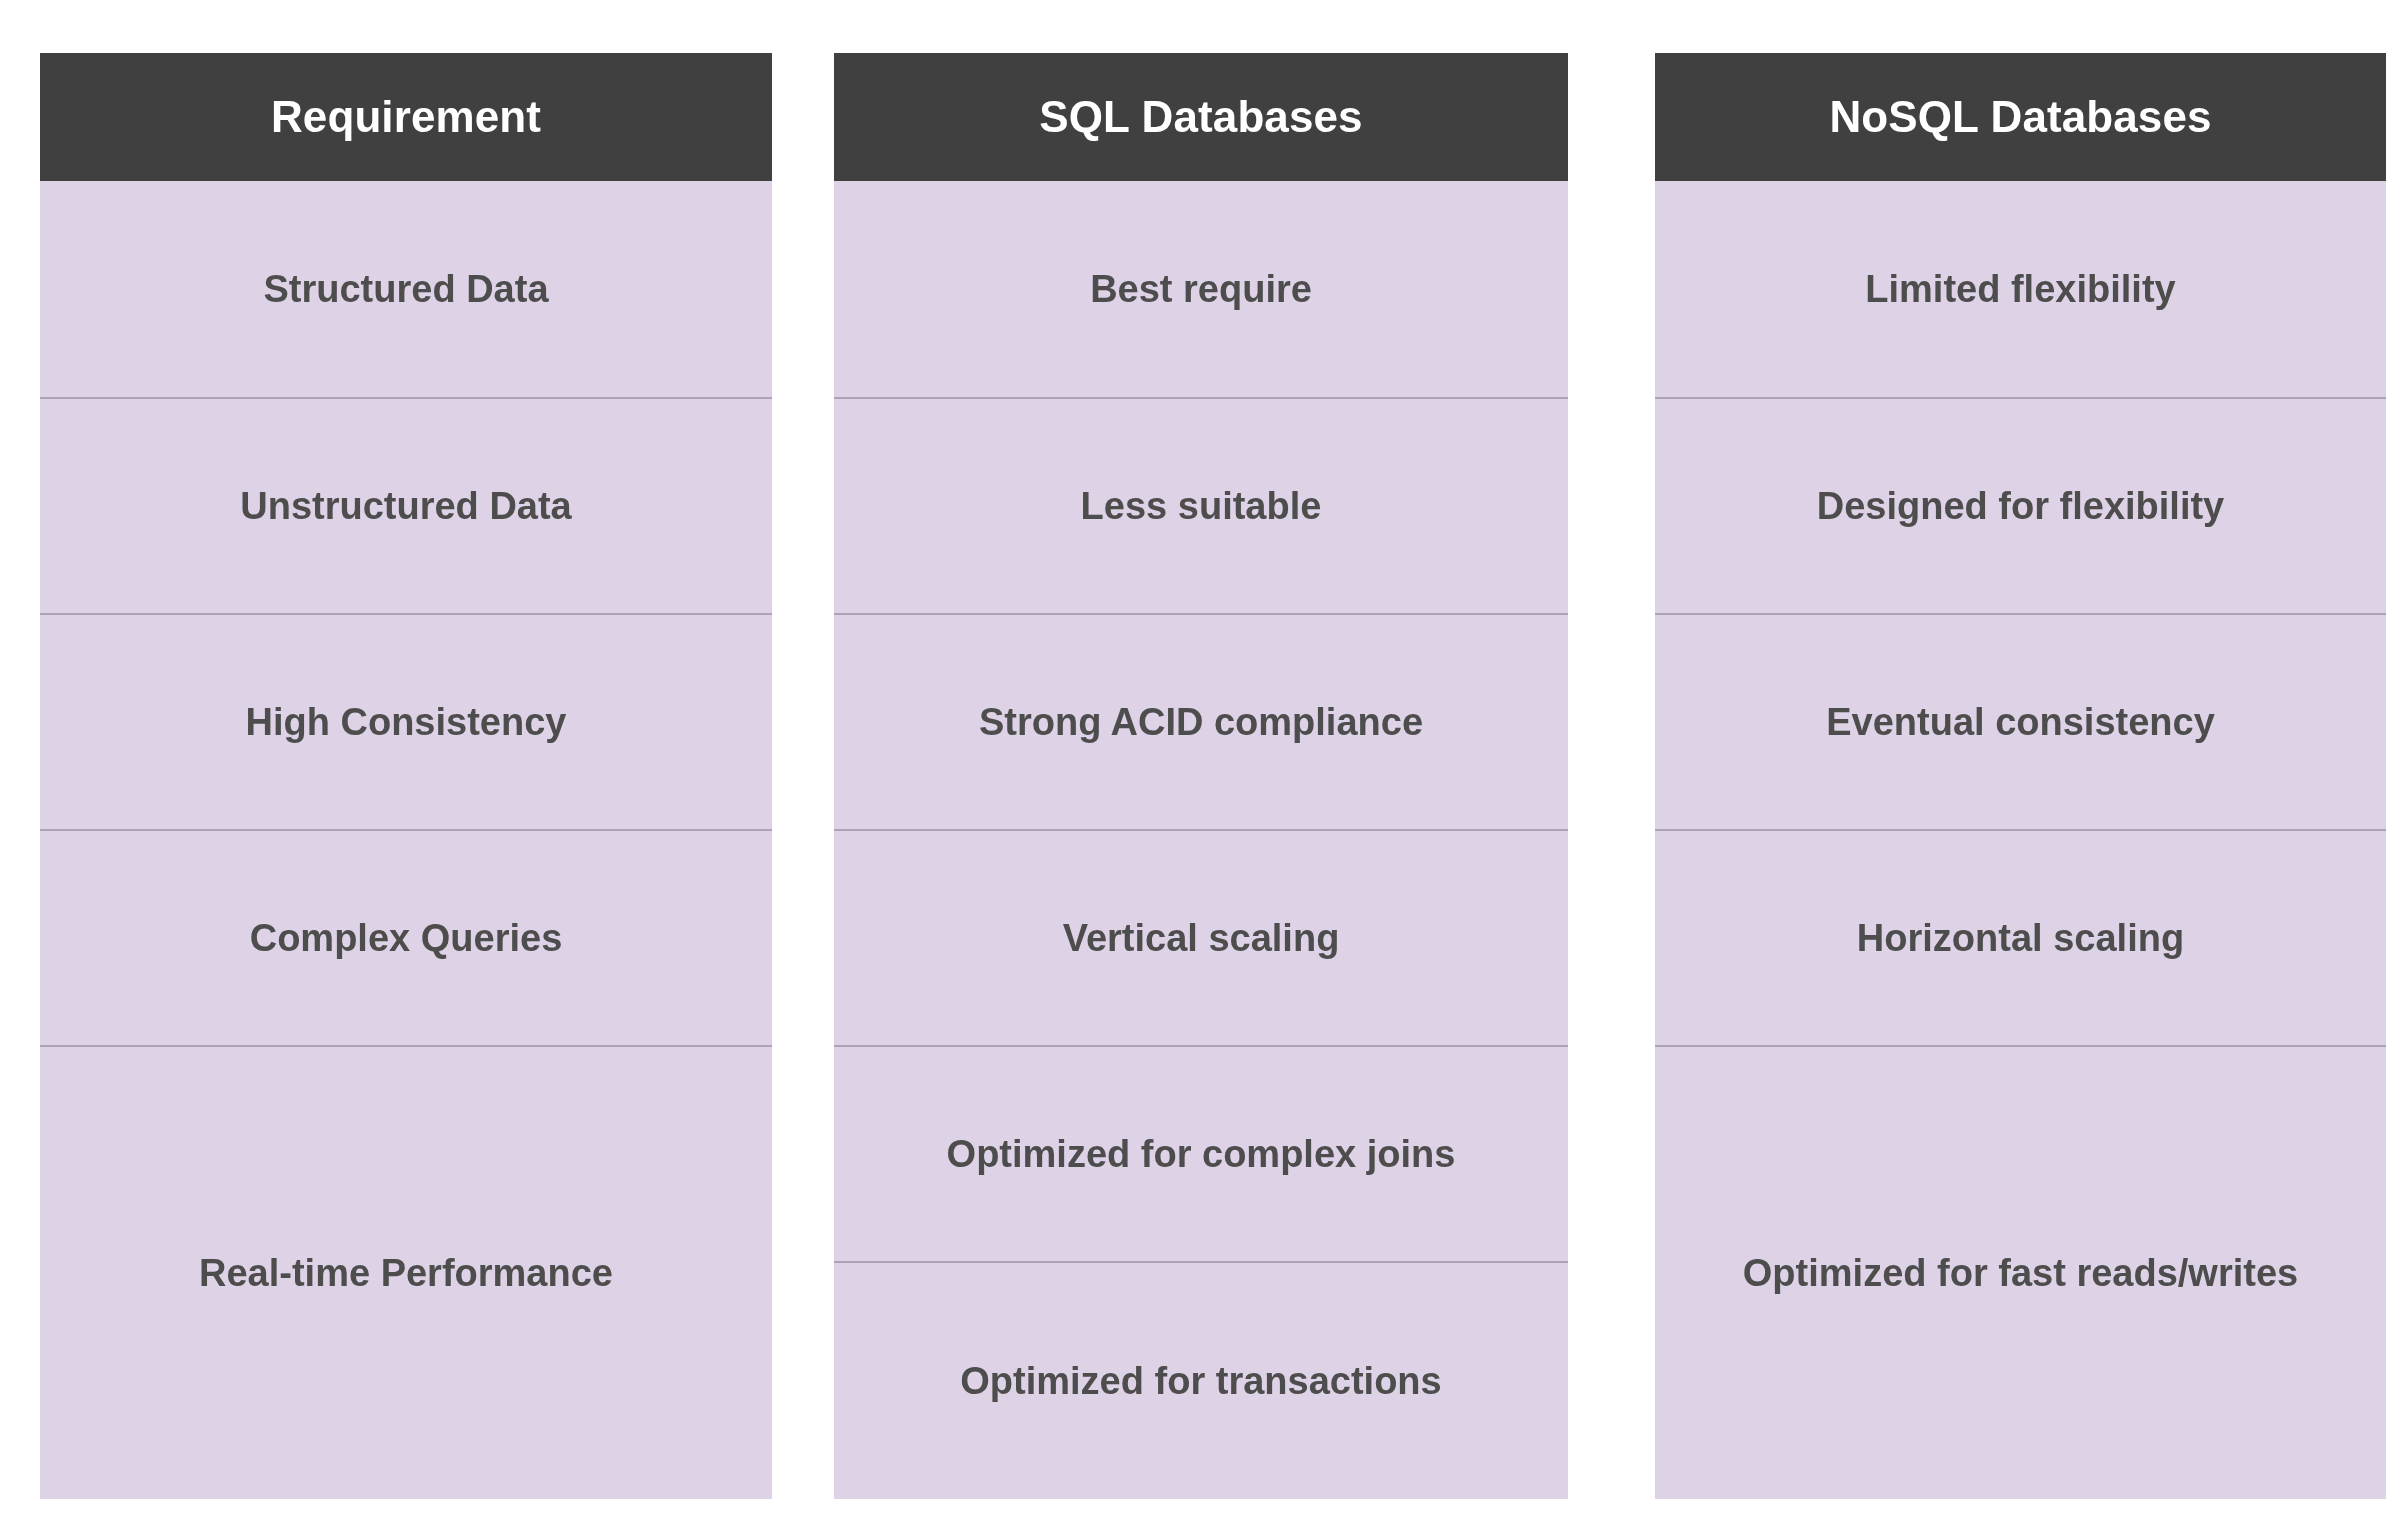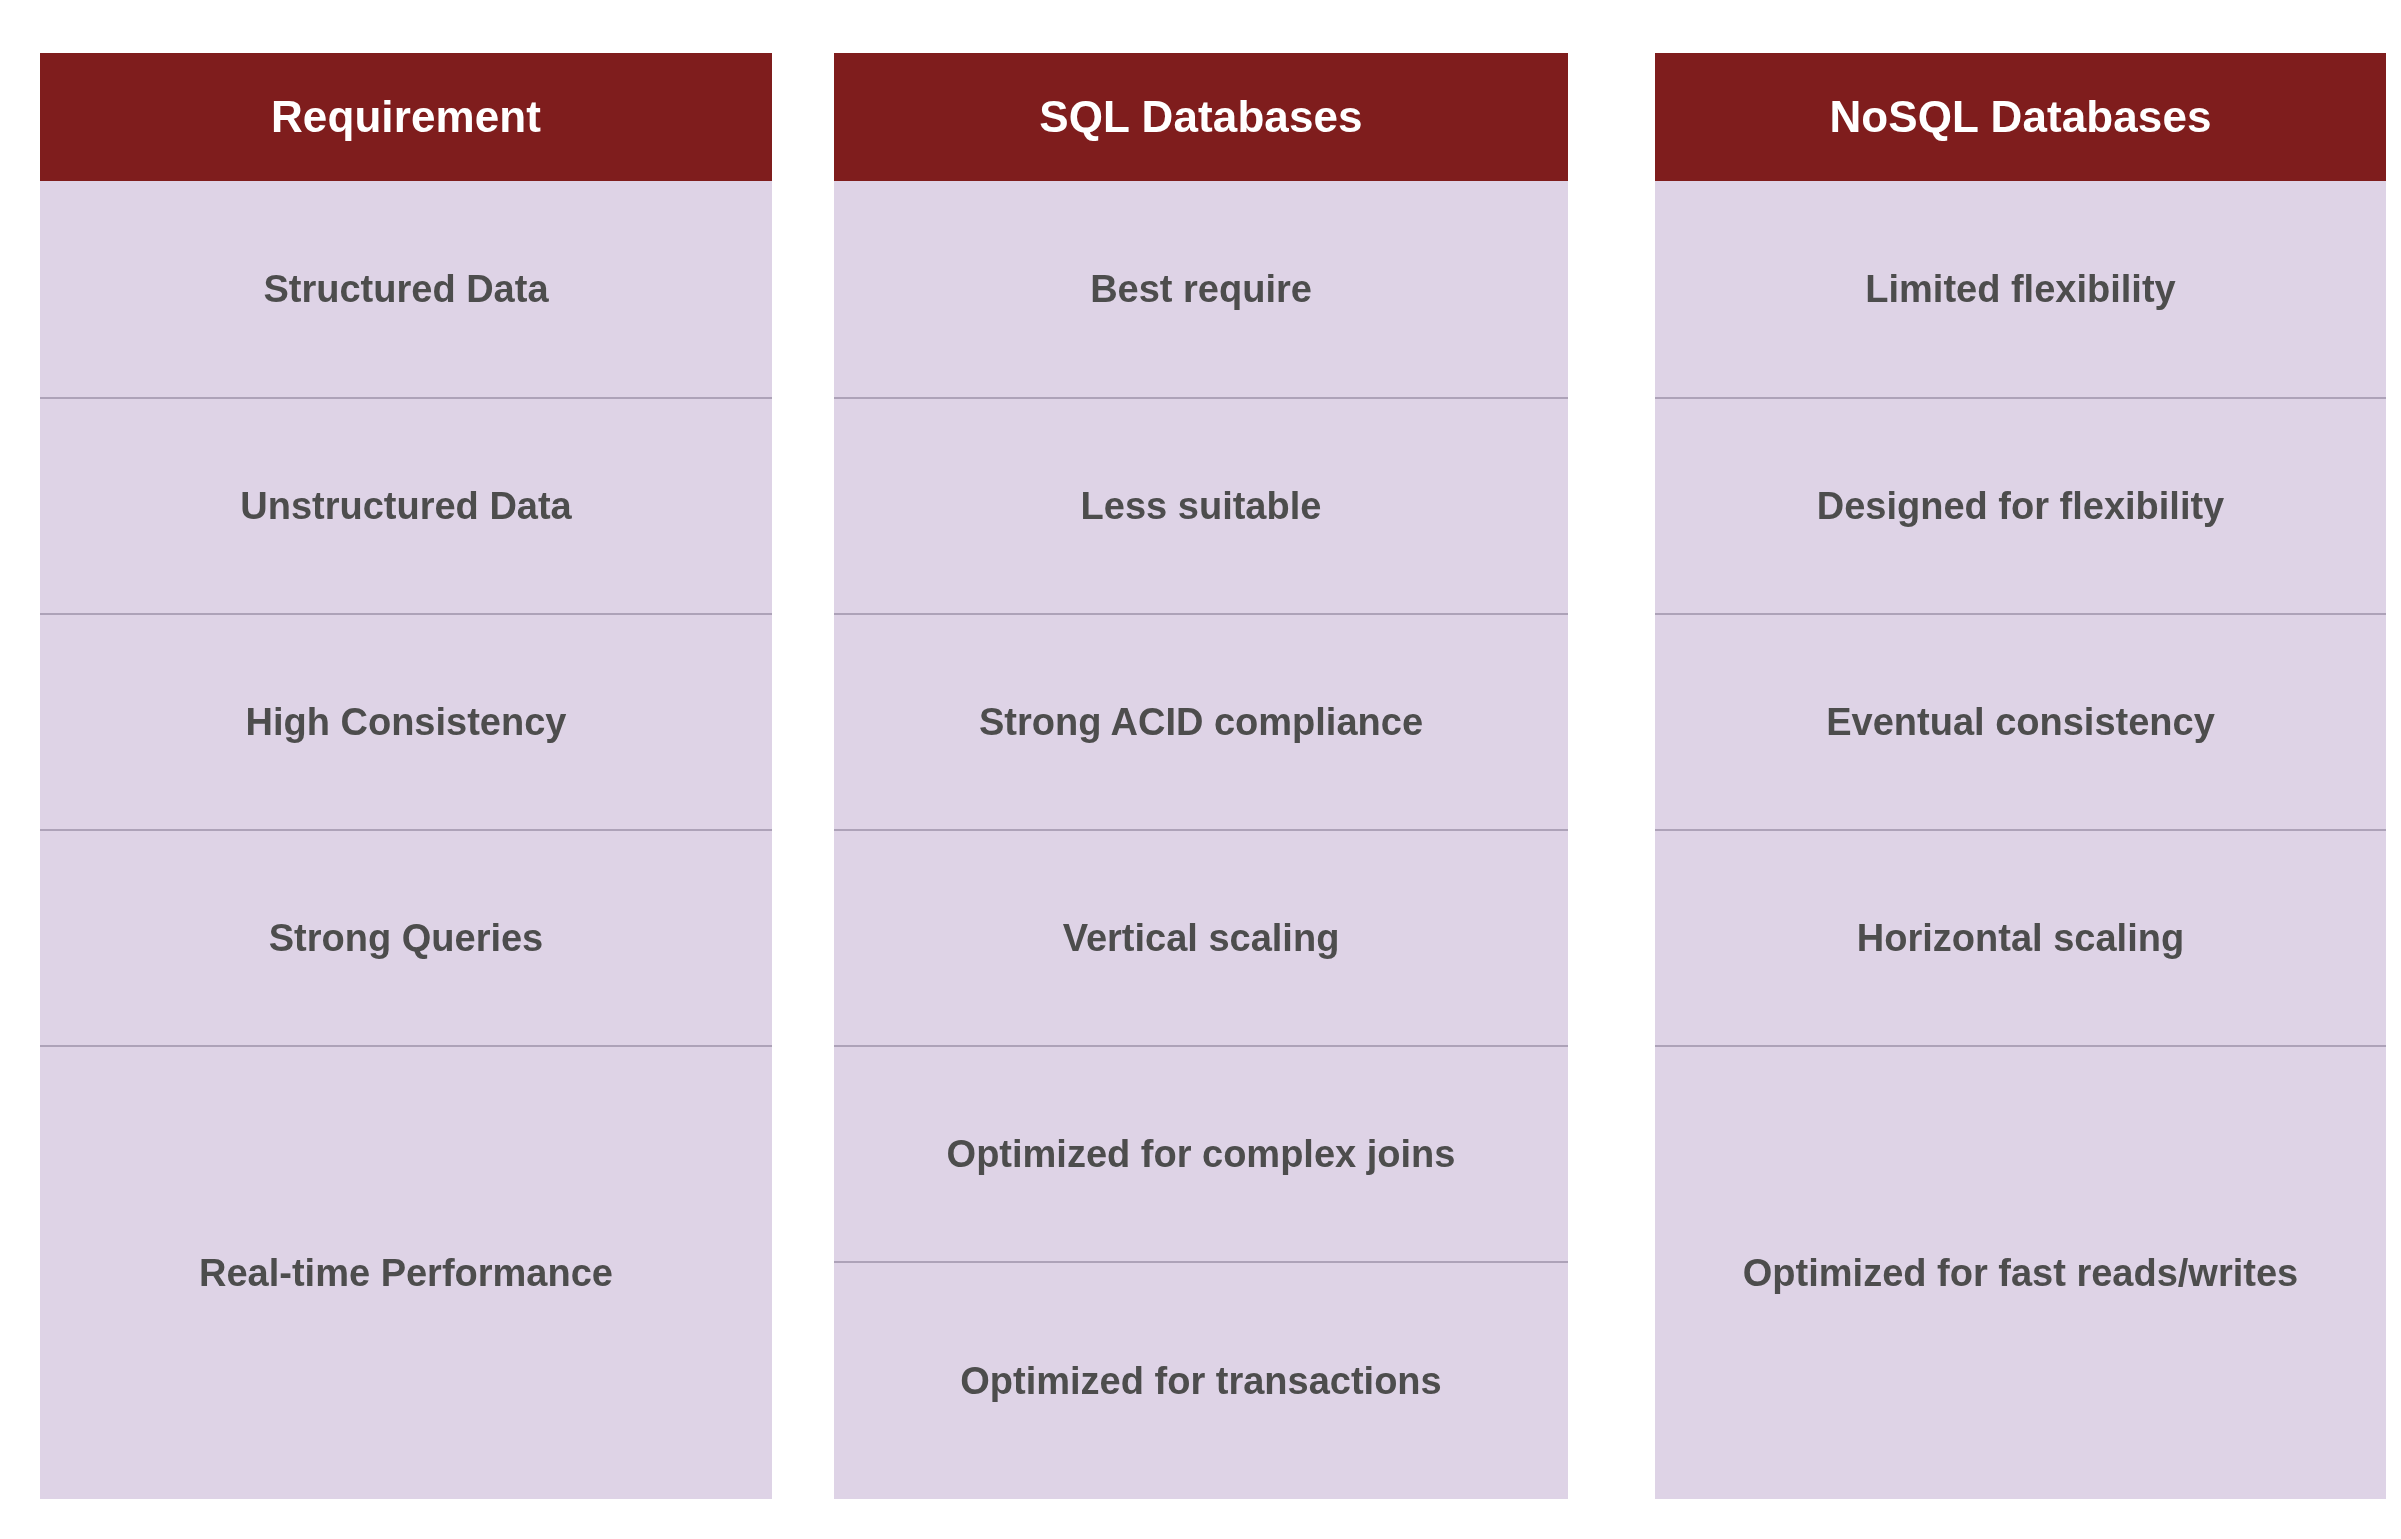--- a/index.html
+++ b/index.html
@@ -30,21 +30,21 @@
     flex-direction: column;
   }
 
   .col-0 { left: 40px;   width: 732px; }
   .col-1 { left: 834px; width: 734px; }
   .col-2 { left: 1655px; width: 731px; }
 
   .col-header {
     height: 128px;
     flex: 0 0 128px;
-    background: #7f1d1d;
+    background: #404040;
     color: #ffffff;
     display: flex;
     align-items: center;
     justify-content: center;
     text-align: center;
     font-size: 44px;
     font-weight: bold;
     letter-spacing: 0.1px;
     box-sizing: border-box;
     padding: 0 11.4px;
@@ -84,21 +84,21 @@
 <body>
 
 <div id="table-root">
 
   <div class="column col-0">
     <div class="col-header">Requirement</div>
     <div class="col-body">
       <div class="cell">Structured Data</div>
       <div class="cell">Unstructured Data</div>
       <div class="cell">High Consistency</div>
-      <div class="cell">Strong Queries</div>
+      <div class="cell">Complex Queries</div>
       <div class="cell">Real-time Performance</div>
     </div>
   </div>
 
   <div class="column col-1">
     <div class="col-header">SQL Databases</div>
     <div class="col-body">
       <div class="cell">Best require</div>
       <div class="cell">Less suitable</div>
       <div class="cell">Strong ACID compliance</div>

